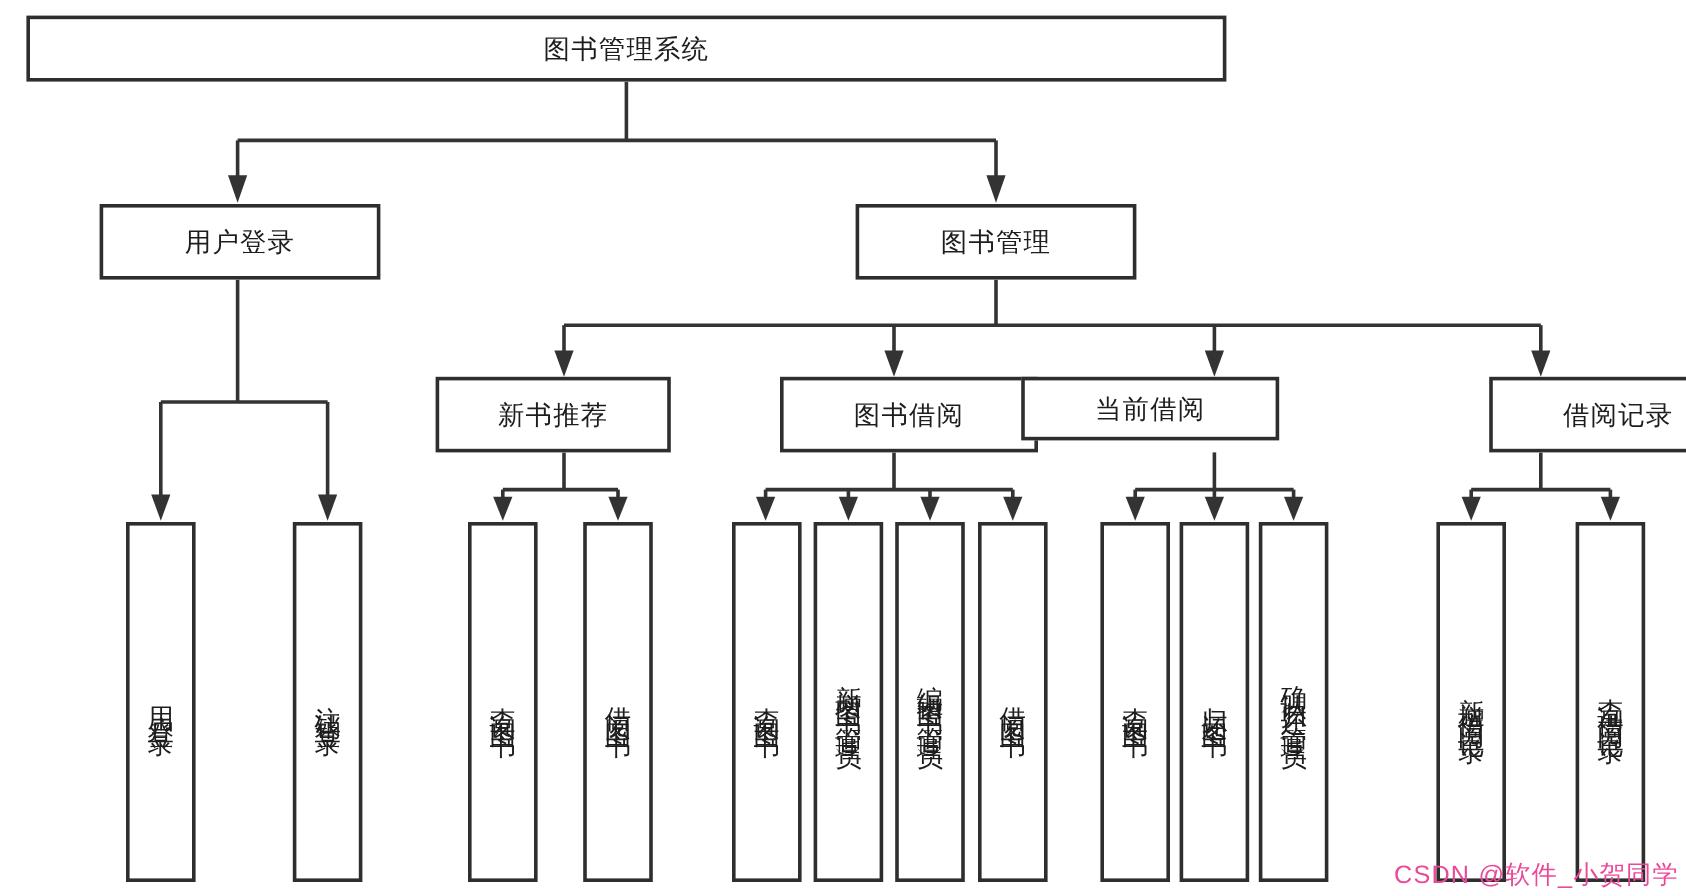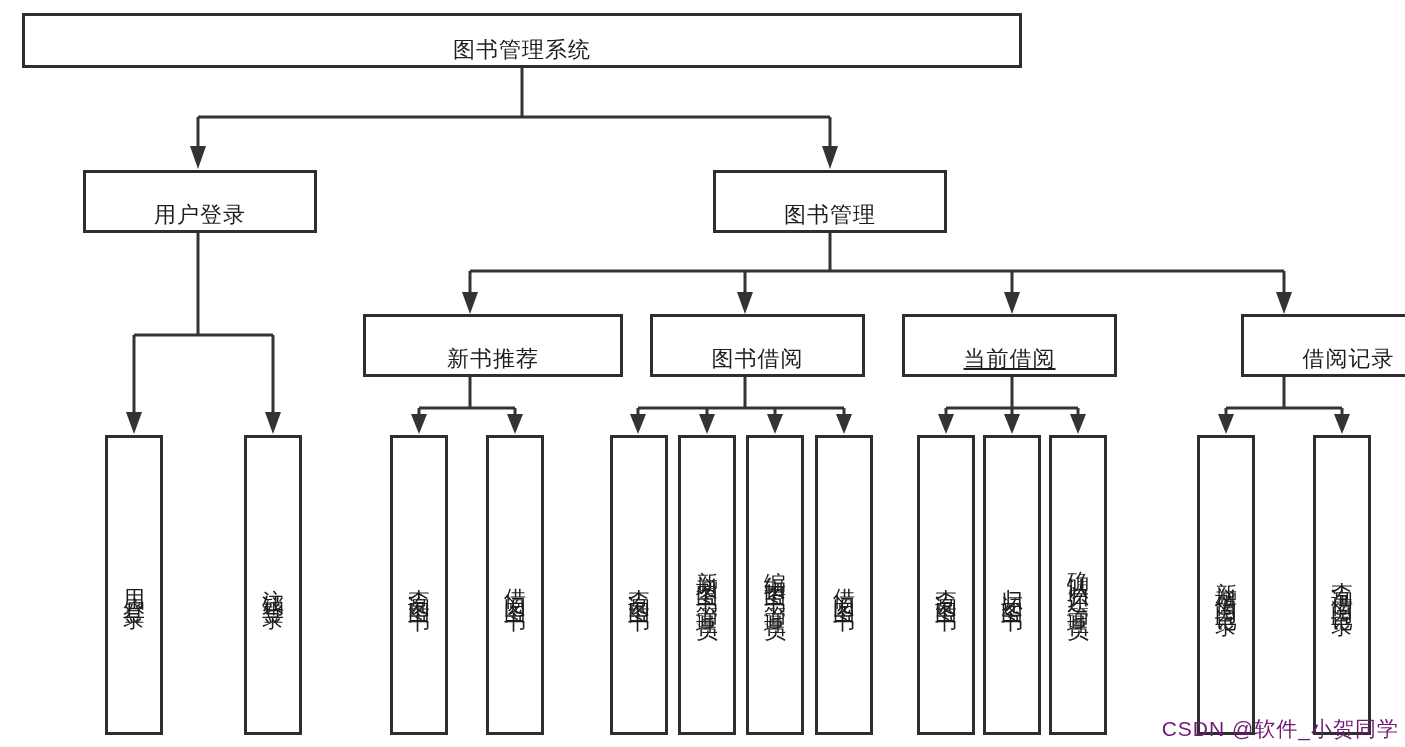--- a/index.html
+++ b/index.html
@@ -22,21 +22,21 @@
     width: 1405px;
     height: 747px;
     pointer-events: none;
   }
   .box {
     position: absolute;
     box-sizing: border-box;
     border: 3px solid #2e2e2e;
     background: #ffffff;
     display: flex;
-    align-items: flex-end;
+    align-items: center;
     justify-content: center;
     font-size: 22px;
     letter-spacing: 1px;
     color: #1d1d1d;
     z-index: 2;
   }
   .leaf {
     position: absolute;
     box-sizing: border-box;
     border: 3px solid #2e2e2e;
@@ -52,21 +52,21 @@
     font-size: 22px;
     letter-spacing: 7px;
     white-space: nowrap;
     color: #1d1d1d;
   }
   .watermark {
     position: absolute;
     right: 6px;
     bottom: 4px;
     font-size: 21px;
-    color: #701a75;
+    color: #ec4899;
     letter-spacing: 1px;
     z-index: 3;
     white-space: nowrap;
   }
 </style>
 </head>
 <body>
 
 <div id="canvas">
 
@@ -147,27 +147,27 @@
     <span>图书管理系统</span>
   </div>
 
   <div class="box" style="left:83px; top:170px; width:234px; height:63px;">
     <span>用户登录</span>
   </div>
   <div class="box" style="left:713px; top:170px; width:234px; height:63px;">
     <span>图书管理</span>
   </div>
 
-  <div class="box" style="left:363px; top:314px; width:260px; height:63px;">
+  <div class="box" style="left:363px; top:314px; width:196px; height:63px;">
     <span>新书推荐</span>
   </div>
   <div class="box" style="left:638px; top:314px; width:215px; height:63px;margin-left:12px;">
     <span>图书借阅</span>
   </div>
-  <div class="box" style="left:902px; top:314px; width:215px; height:63px;text-decoration:underline;">
+  <div class="box" style="left:851px; top:314px; width:215px; height:53px;">
     <span>当前借阅</span>
   </div>
   <div class="box" style="left:1241px; top:314px; width:215px; height:63px;">
     <span>借阅记录</span>
   </div>
 
   <div class="leaf" style="left:105px; top:435px; width:58px; height:300px;">
     <span>用户登录</span>
   </div>
   <div class="leaf" style="left:244px; top:435px; width:58px; height:300px;">

